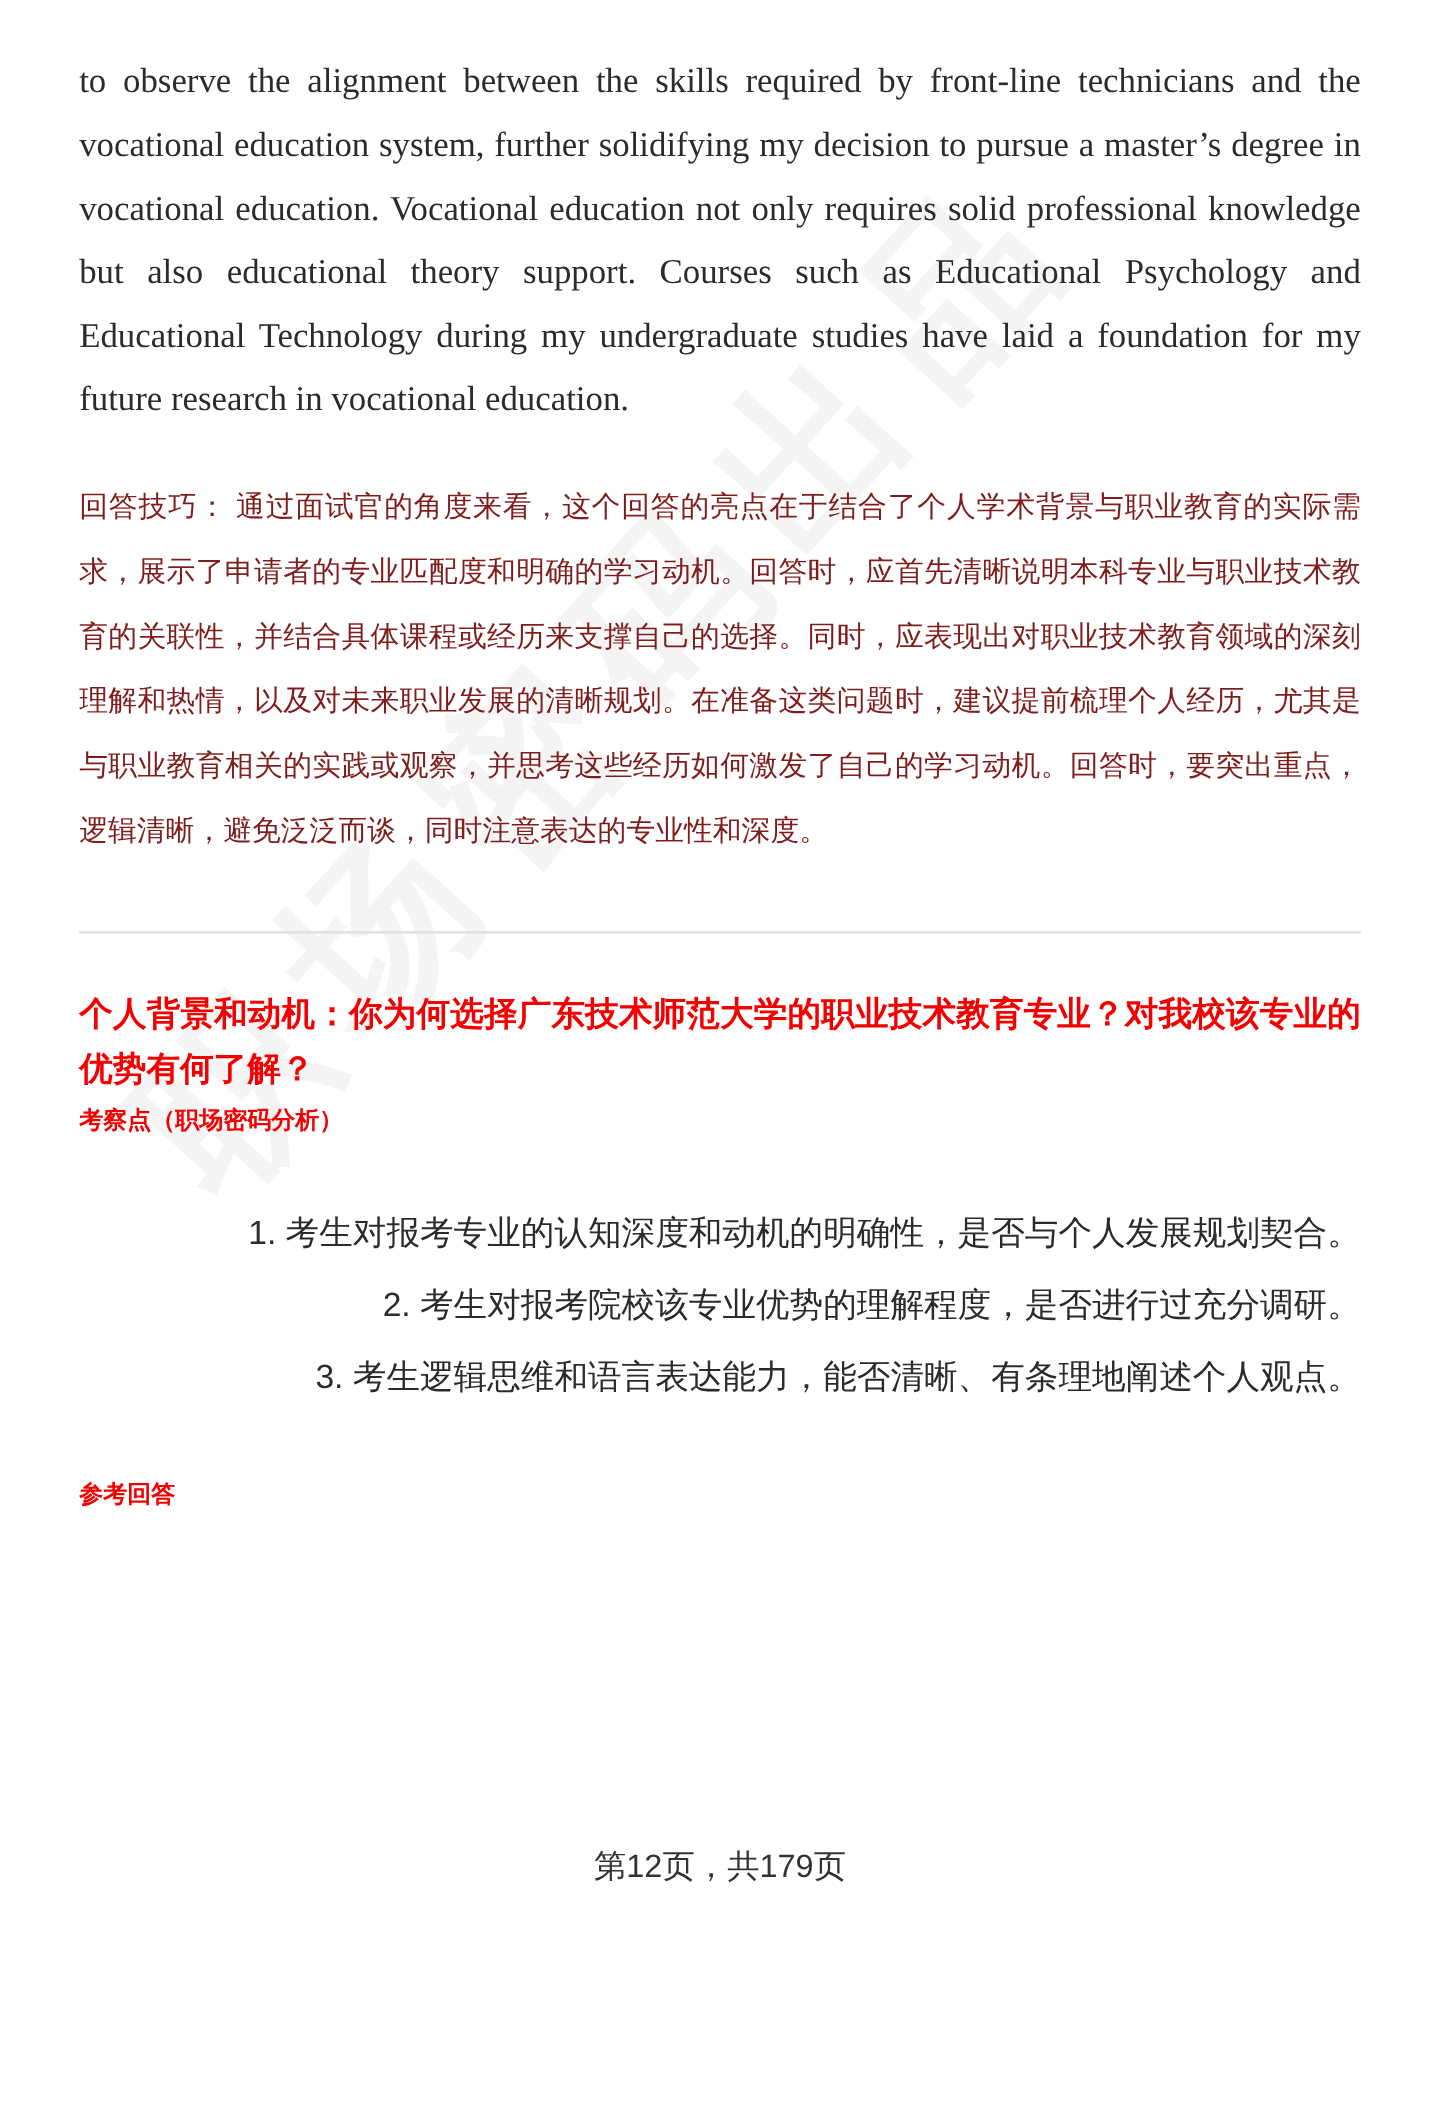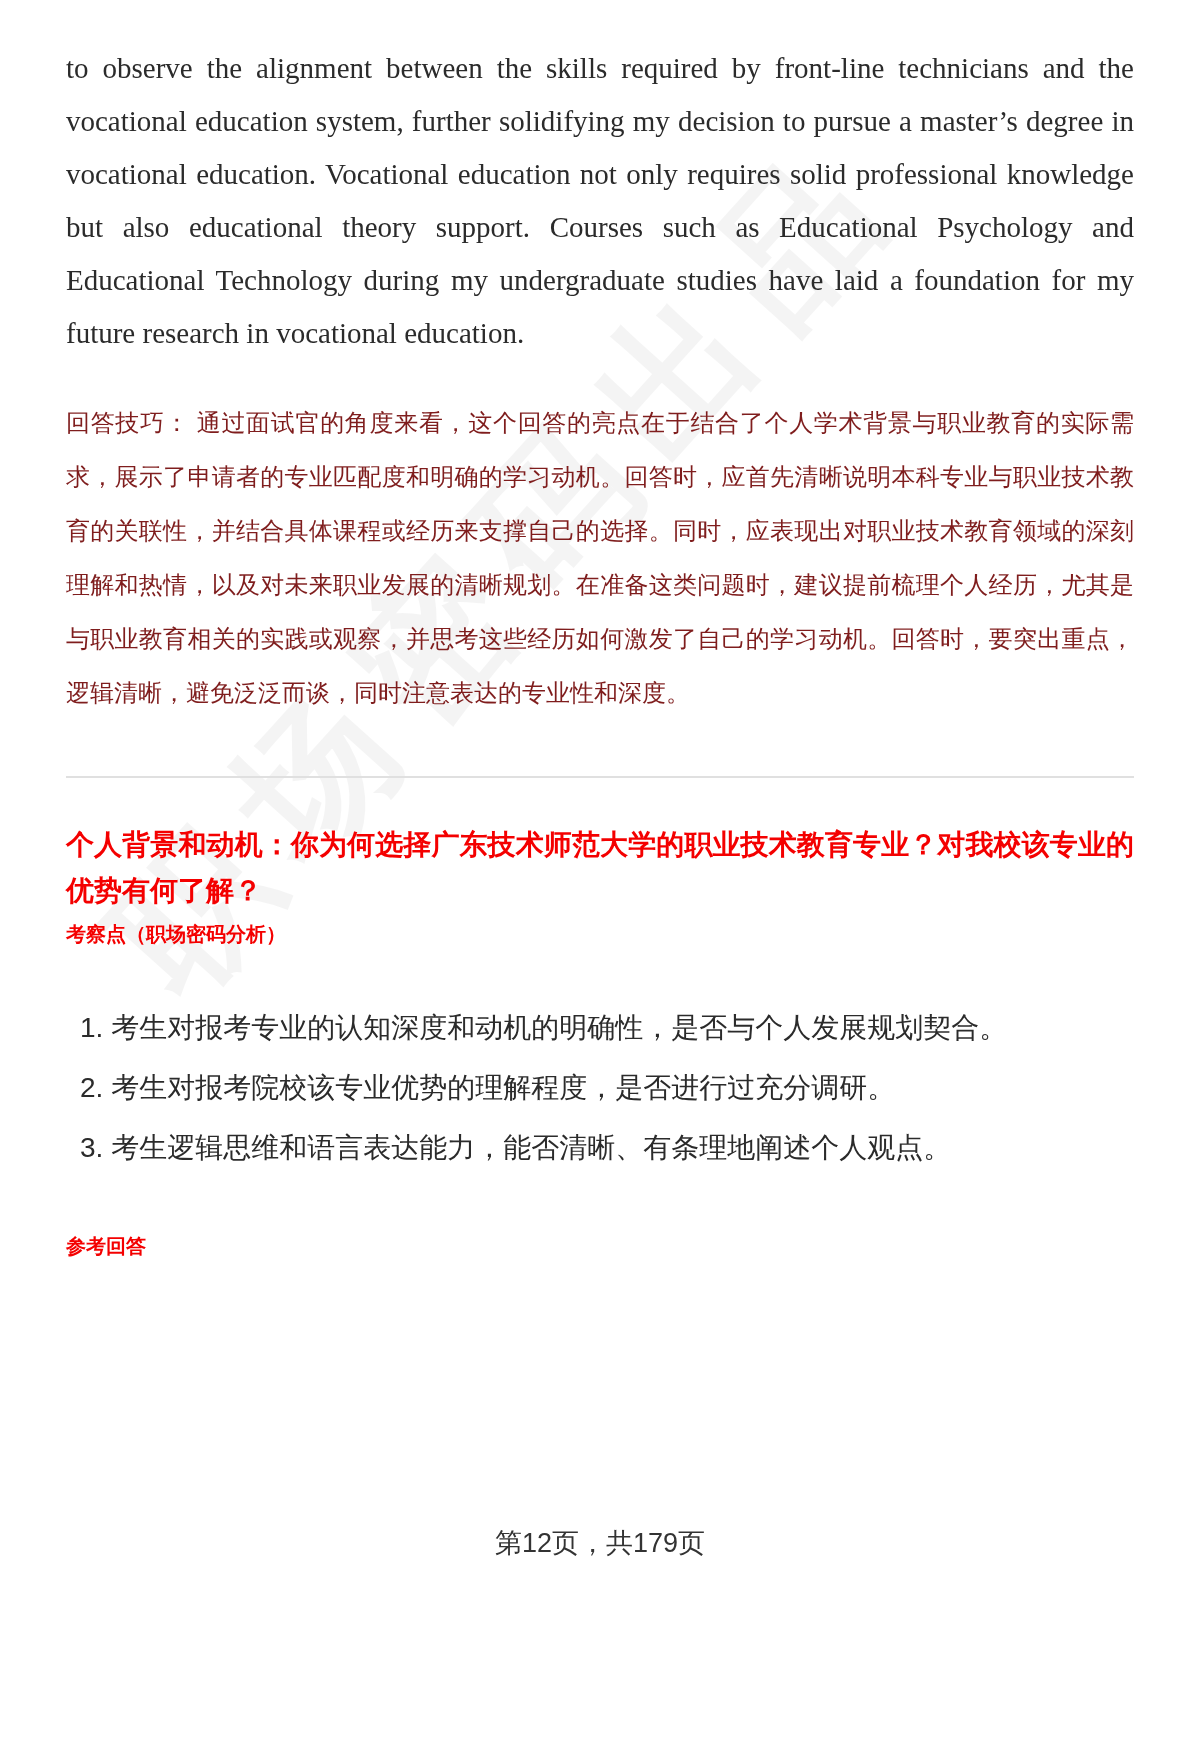--- a/index.html
+++ b/index.html
@@ -63,36 +63,37 @@
   .red-subheading {
     color: #f40000;
     font-weight: bold;
     font-size: 20px;
     line-height: 40px;
     margin-bottom: 44px;
   }
 
   .points-list {
     margin: 0 0 48px 14px;
+    text-align: right;
   }
 
   .points-list .point-item {
     font-size: 28px;
     line-height: 60px;
     color: #2b2b2b;
   }
 
   .answer-para {
     margin-top: 8px;
   }
 
   .footer {
     position: absolute;
     left: 0;
-    bottom: 194px;
+    bottom: 182px;
     width: 100%;
     text-align: center;
     font-size: 27px;
     color: #333333;
     z-index: 2;
   }
 
   .watermark {
     position: absolute;
     left: 70px;

